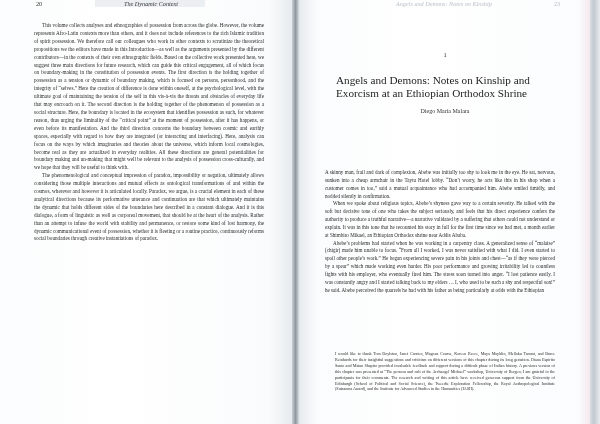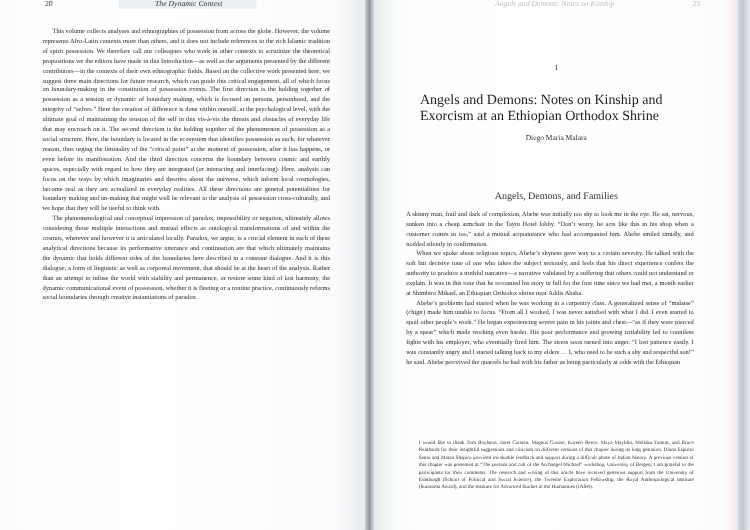--- a/index.html
+++ b/index.html
@@ -66,21 +66,20 @@
 
   <div class="gutter"></div>
 
   <div class="page-right">
     <div class="running-head rh-right-title">Angels and Demons: Notes on Kinship</div>
     <div class="running-head rh-right-num">23</div>
 
     <div class="chapter-num">1</div>
     <div class="chapter-title">Angels and Demons: Notes on Kinship and Exorcism at an Ethiopian Orthodox Shrine</div>
     <div class="author">Diego Maria Malara</div>
-    <div class="section-head">Angels, Demons, and Families</div>
 
     <div class="body-text right-body">
       <p class="noindent">A skinny man, frail and dark of complexion, Abebe was initially too shy to look me in the eye. He sat, nervous, sunken into a cheap armchair in the Taytu Hotel lobby. “Don’t worry, he acts like this in his shop when a customer comes in too,” said a mutual acquaintance who had accompanied him. Abebe smiled timidly, and nodded silently in confirmation.</p>
       <p>When we spoke about religious topics, Abebe’s shyness gave way to a certain severity. He talked with the soft but decisive tone of one who takes the subject seriously, and feels that his direct experience confers the authority to produce a truthful narrative—a narrative validated by a suffering that others could not understand or explain. It was in this tone that he recounted his story in full for the first time since we had met, a month earlier at Shimbiro Mikael, an Ethiopian Orthodox shrine near Addis Ababa.</p>
       <p>Abebe’s problems had started when he was working in a carpentry class. A generalized sense of “malaise” (chigir) made him unable to focus. “From all I worked, I was never satisfied with what I did. I even started to spoil other people’s work.” He began experiencing severe pain in his joints and chest—“as if they were pierced by a spear” which made working even harder. His poor performance and growing irritability led to countless fights with his employer, who eventually fired him. The stress soon turned into anger. “I lost patience easily. I was constantly angry and I started talking back to my elders … I, who used to be such a shy and respectful son!” he said. Abebe perceived the quarrels he had with his father as being particularly at odds with the Ethiopian</p>
     </div>
 
     <div class="footnote">I would like to thank Tom Boylston, Janet Carsten, Magnus Course, Koreen Reece, Maya Mayblin, Mellaku Tamrat, and Bruce Reinhards for their insightful suggestions and criticism on different versions of this chapter during its long gestation. Diana Espirito Santo and Matan Shapiro provided invaluable feedback and support during a difficult phase of Indian history. A previous version of this chapter was presented at “The persons and cult of the Archangel Michael” workshop, University of Bergen; I am grateful to the participants for their comments. The research and writing of this article have received generous support from the University of Edinburgh (School of Political and Social Science), the Tweedie Exploration Fellowship, the Royal Anthropological Institute (Sutasoma Award), and the Institute for Advanced Studies in the Humanities (IASH).</div>
   </div>
 

